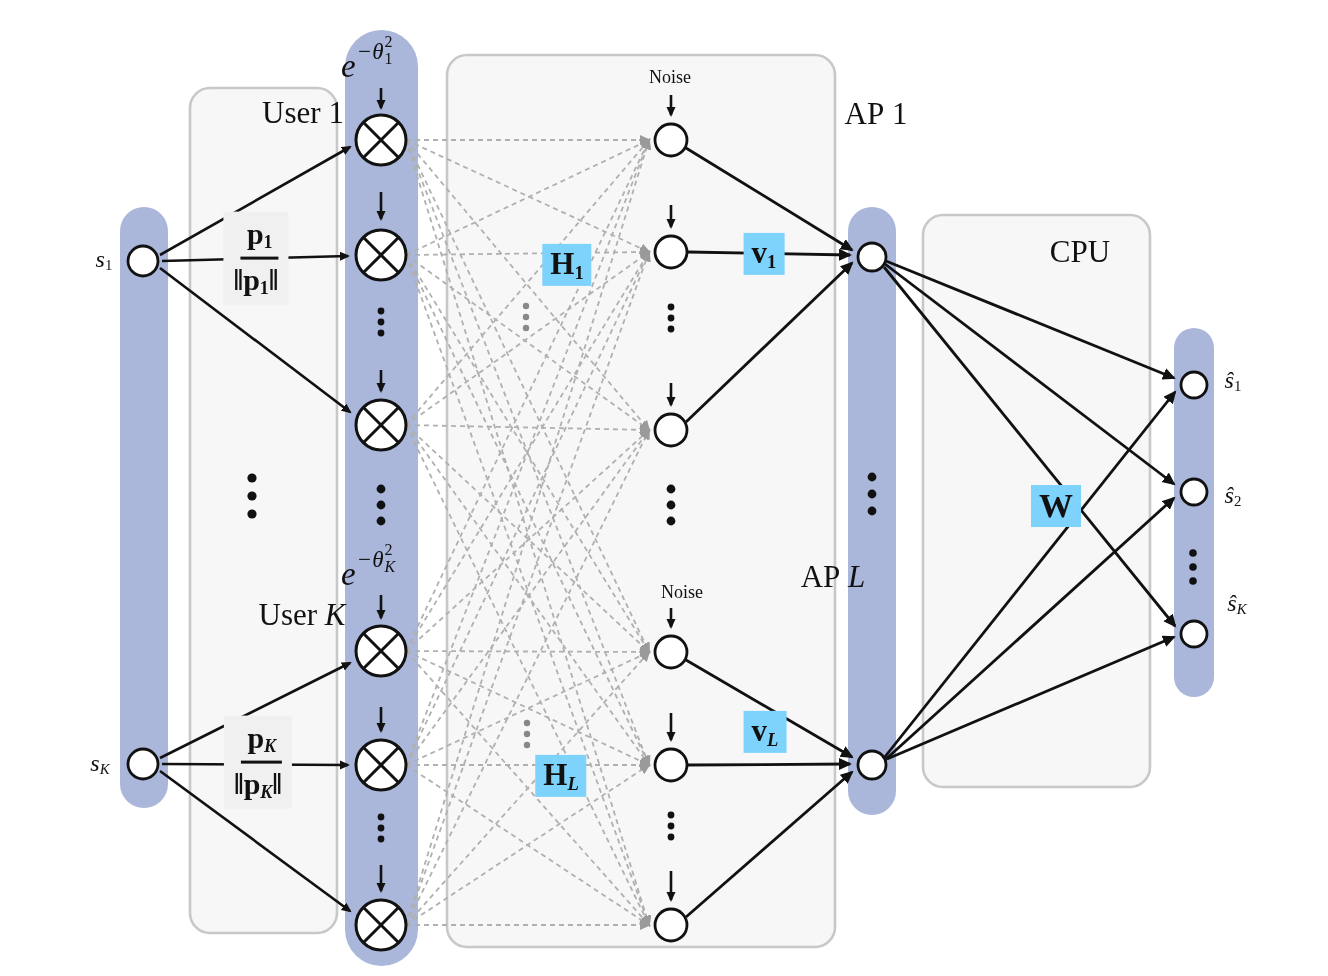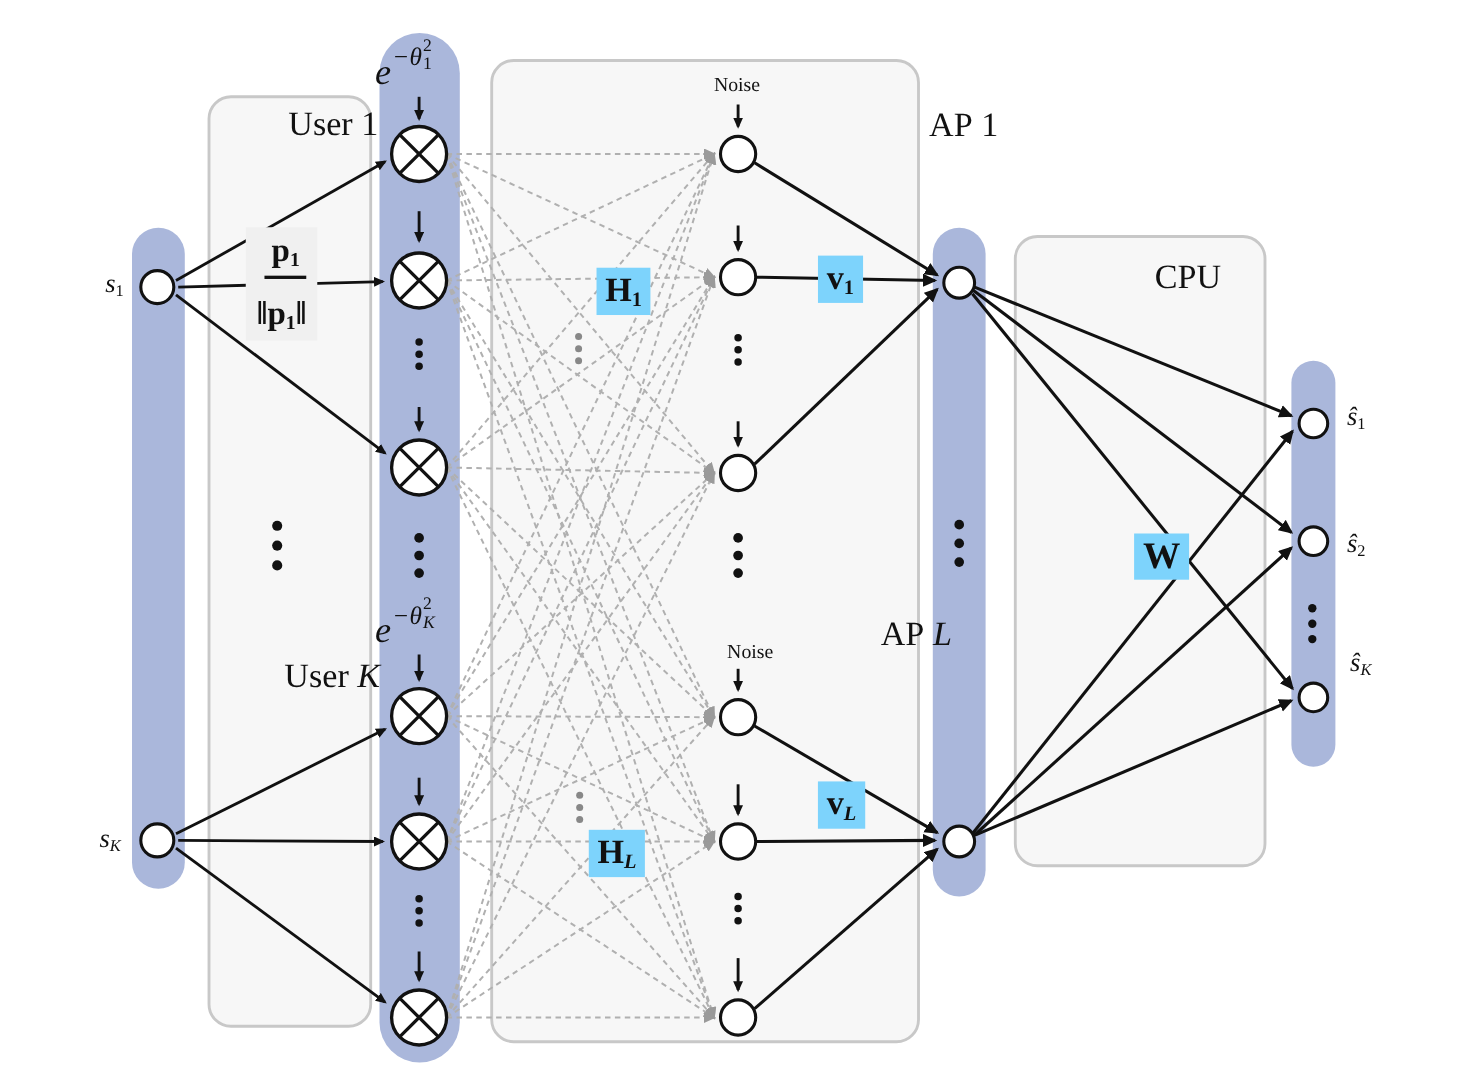--- a/index.html
+++ b/index.html
@@ -15,21 +15,21 @@
   .it{font-style:italic;}
   .up{font-style:normal;}
   .tag{background:#7dd3fc;padding:4px 8px;}
   .bv{font-size:31px;font-weight:bold;font-style:normal;}
   .bv sub{font-size:0.60em;vertical-align:-0.25em;}
   .wlbl{font-size:34px;font-weight:bold;}
   
   .frac{position:absolute;transform:translate(-50%,-50%);text-align:right;
         background:#f0f0f0;padding:6px 10px;font-size:30px;font-weight:bold;line-height:1.05;}
   .frac .num{display:inline-block;border-bottom:3px solid #111;padding:0 6px 5px 6px;}
-  .frac .den{padding-top:16px;}
+  .frac .den{padding-top:4px;}
   .frac sub{font-size:0.60em;font-weight:bold;vertical-align:-0.25em;}
   
   .explbl{position:absolute;display:flex;align-items:flex-start;line-height:1;}
   .explbl .e{font-size:33px;font-style:italic;margin-top:10px;}
   .explbl .expo{font-size:23px;font-style:italic;margin-top:0px;margin-left:1px;}
   .explbl .stack{display:flex;flex-direction:column;font-size:16px;line-height:1.05;margin-left:1px;margin-top:-6px;}
 </style>
 </head>
 <body>
 
@@ -254,20 +254,24 @@
 <div class="lbl mathv" style="left:104px;top:260px"><span>s</span><sub class="up">1</sub></div>
 <div class="lbl mathv" style="left:100px;top:764px"><span>s</span><sub class="it">K</sub></div>
 
 <div class="lbl t1" style="left:263px;top:112px"><span>User</span>&nbsp;<span class="up">1</span></div>
 <div class="lbl t1" style="left:262px;top:614px"><span>User</span>&nbsp;<span class="it">K</span></div>
 
 <div class="frac" style="left:256px;top:258px">
   <div class="num"><span>p</span><sub>1</sub></div>
   <div class="den"><span>‖</span><span>p</span><sub>1</sub><span>‖</span></div>
 </div>
+<div class="frac" style="left:258px;top:762px">
+  <div class="num"><span>p</span><sub class="it">K</sub></div>
+  <div class="den"><span>‖</span><span>p</span><sub class="it">K</sub><span>‖</span></div>
+</div>
 
 <div class="explbl" style="left:341px;top:40px">
   <span class="e">e</span>
       <span class="expo">−θ</span>
   <span class="stack">
         <span class="up">2</span>
         <span class="up">1</span>
       </span>
 </div>
 <div class="explbl" style="left:341px;top:548px">

